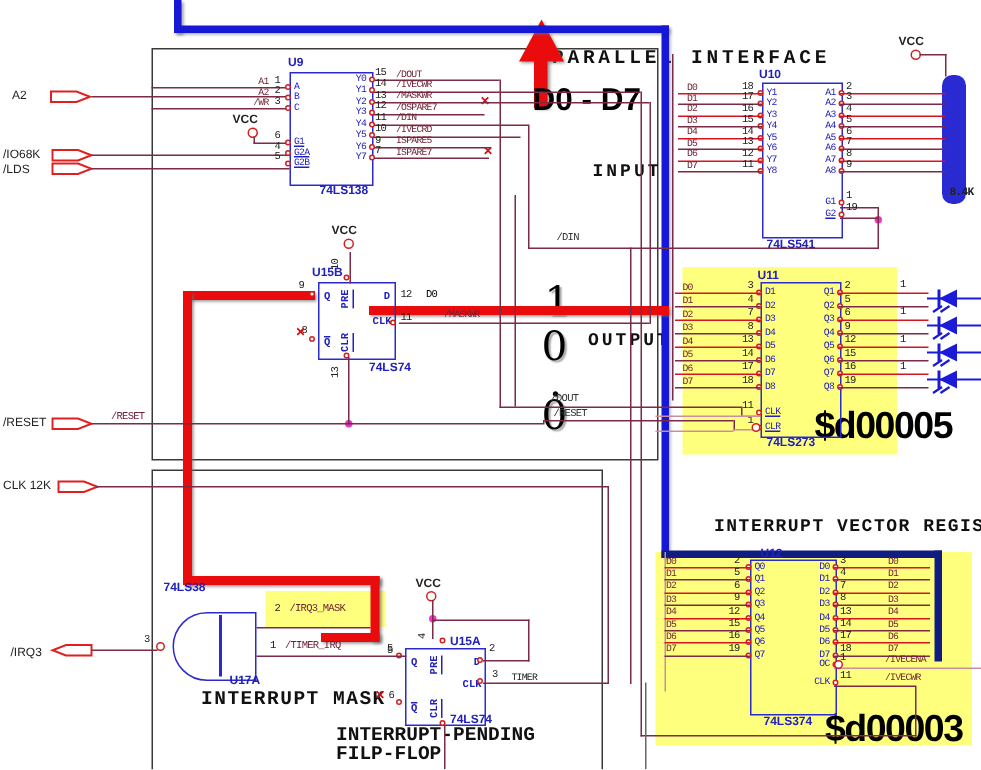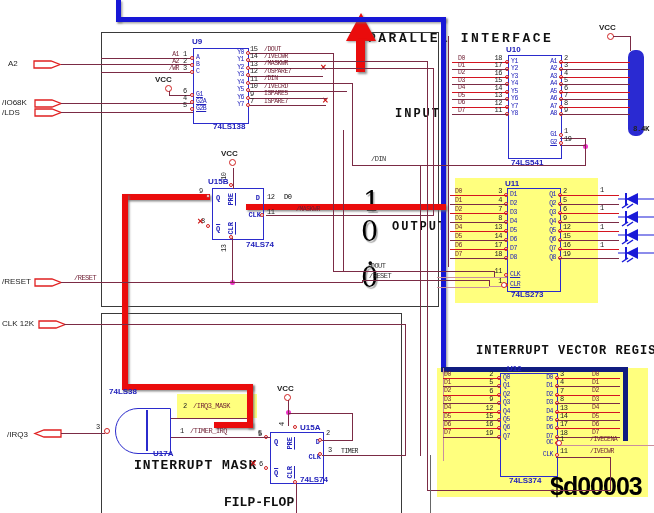--- a/index.html
+++ b/index.html
@@ -66,25 +66,28 @@
   <div class="hl" style="left:177px;top:394px;width:80px;height:24px;"></div>
 
   <div class="box" style="left:101px;top:32px;width:336px;height:273px;"></div>
   <div class="box" style="left:101px;top:313px;width:299px;height:205px;"></div>
 
   <div class="title" style="left:368px;top:31px;">PARALLEL INTERFACE</div>
   <div class="zone" style="left:395px;top:107px;">INPUT</div>
   <div class="zone" style="left:392px;top:220px;">OUTPUT</div>
   <div class="caption" style="left:476px;top:344px;font-size:12px;">INTERRUPT VECTOR REGISTOR</div>
   <div class="caption" style="left:134px;top:458px;">INTERRUPT MASK</div>
+  <div class="caption" style="left:224px;top:482px;letter-spacing:0;">INTERRUPT-PENDING</div>
   <div class="caption" style="left:224px;top:495px;letter-spacing:0;">FILP-FLOP</div>
+  <div class="addr" style="left:543px;top:270px;">$d00005</div>
   <div class="addr" style="left:550px;top:472px;">$d00003</div>
 
   <div class="arrowhead" style="left:346px;top:13px;"></div>
   <div class="ann-red" style="left:356px;top:39px;width:9px;height:33px;"></div>
+  <div class="buslabel" style="left:355px;top:55px;">D0 - D7</div>
 
   <div class="digit" style="left:363px;top:188px;">1</div>
   <div class="digit" style="left:361px;top:218px;">0</div>
   <div class="digit" style="left:366px;top:242px;">.</div>
   <div class="digit" style="left:361px;top:264px;">0</div>
 
   <div class="ann-blue" style="left:116px;top:0;width:5px;height:22px;"></div>
   <div class="ann-blue" style="left:116px;top:17px;width:330px;height:5px;"></div>
   <div class="ann-blue" style="left:441px;top:17px;width:5px;height:355px;"></div>
   <div class="ann-navy" style="left:441px;top:367px;width:187px;height:5px;"></div>

